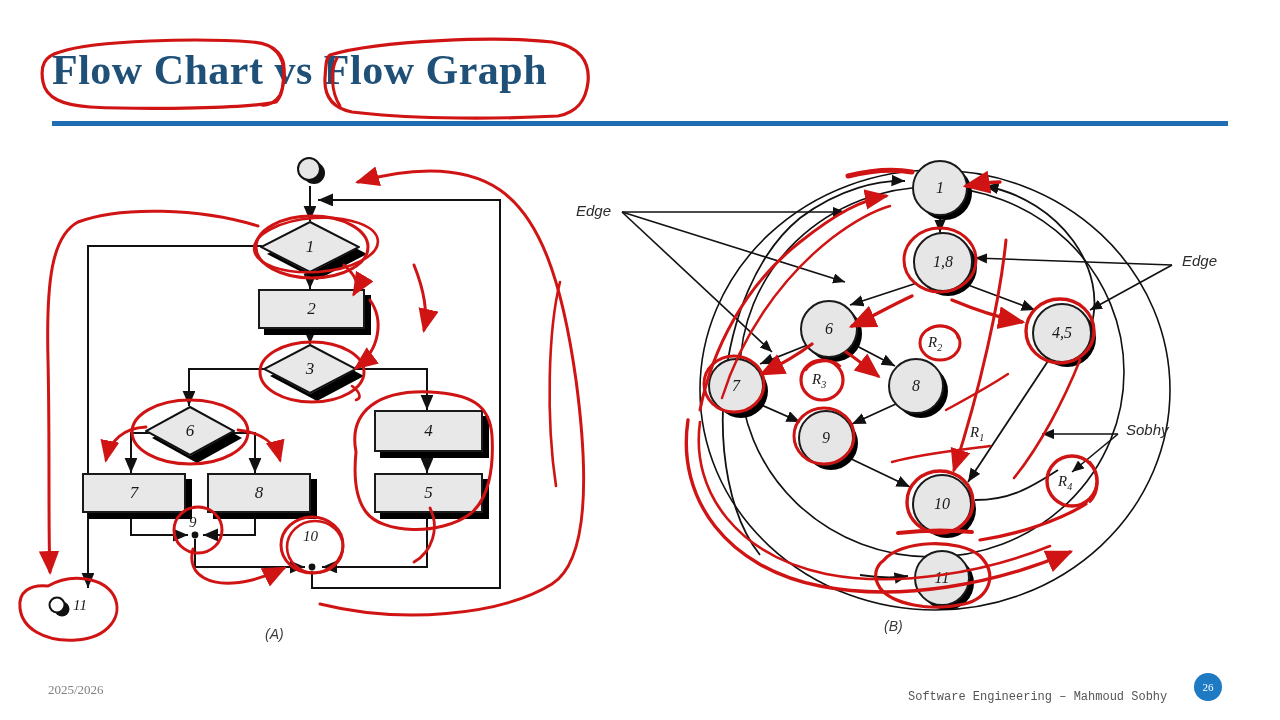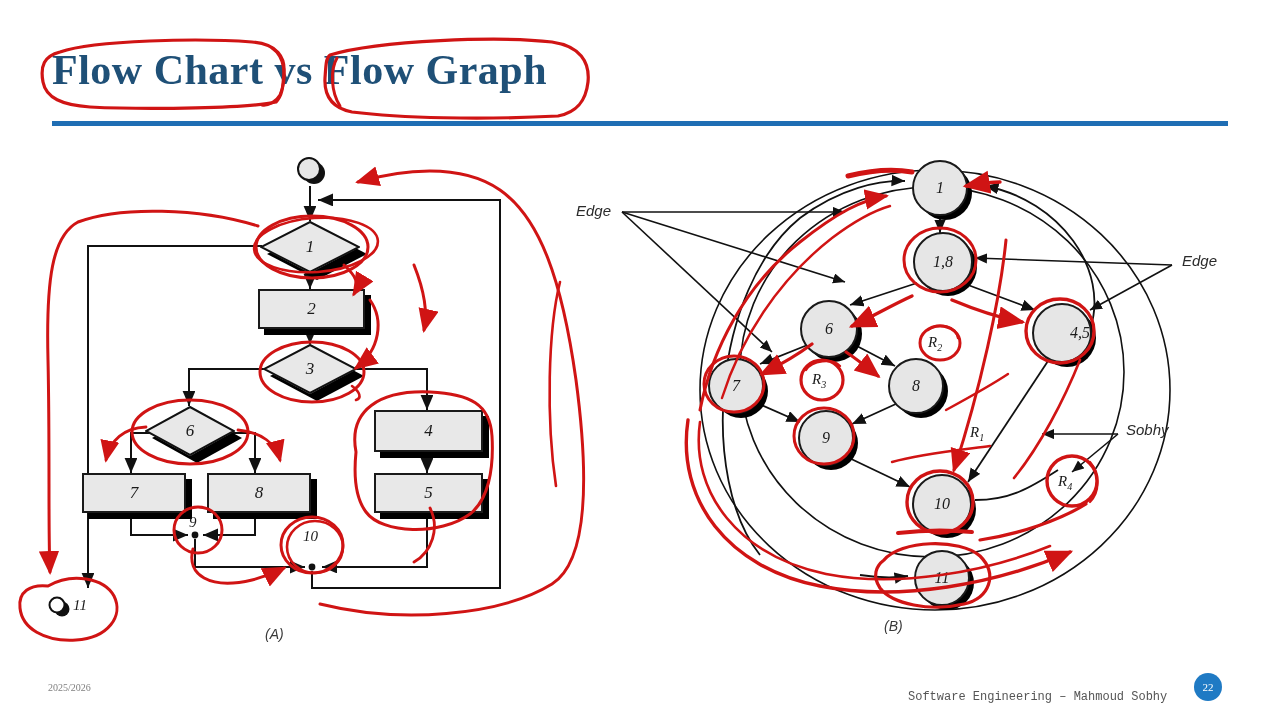--- a/index.html
+++ b/index.html
@@ -37,21 +37,21 @@
     top: 121px;
     width: 1176px;
     height: 5px;
     background: #1f6eb4;
   }
   
   #footer-date {
     position: absolute;
     left: 48px;
     top: 682px;
-    font-size: 10px;
+    font-size: 13px;
     color: #808080;
     font-family: "Liberation Serif", serif;
   }
   #footer-course {
     position: absolute;
     left: 908px;
     top: 690px;
     font-size: 12px;
     color: #555555;
     font-family: Liberation Mono, monospace;
@@ -370,21 +370,21 @@
     <path d="M 1118 434 L 1042 434" stroke="#111111" stroke-width="1.6" fill="none" marker-end="url(#ah)"></path>
     <path d="M 1118 434 L 1072 472" stroke="#111111" stroke-width="1.6" fill="none" marker-end="url(#ah)"></path>
   </svg>
 
   <div class="gnode" style="left:912px; top:160px; width:52px; height:52px;">
     <span>1</span>
   </div>
   <div class="gnode" style="left:913px; top:232px; width:56px; height:56px;">
     <span>1,8</span>
   </div>
-  <div class="gnode" style="left:1032px; top:303px; width:56px; height:56px;justify-content:flex-end;">
+  <div class="gnode" style="left:1032px; top:303px; width:56px; height:56px;">
     <span>4,5</span>
   </div>
   <div class="gnode" style="left:800px; top:300px; width:54px; height:54px;">
     <span>6</span>
   </div>
   <div class="gnode" style="left:708px; top:358px; width:52px; height:52px;">
     <span>7</span>
   </div>
   <div class="gnode" style="left:888px; top:358px; width:52px; height:52px;">
     <span>8</span>
@@ -467,15 +467,15 @@
     <path class="ink" stroke-width="2.4" d="M 892 462 C 920 454, 960 450, 990 446"></path>
     <path class="ink" stroke-width="2.4" d="M 946 410 C 968 398, 990 386, 1008 374"></path>
 
     <path class="ink" stroke-width="3.2" d="M 980 540 C 1020 534, 1060 520, 1086 504"></path>
 
     <path class="ink" stroke-width="2.6" d="M 560 282 C 548 330, 546 420, 556 486"></path>
   </svg>
 
   <div id="footer-date">2025/2026</div>
   <div id="footer-course">Software Engineering – Mahmoud Sobhy</div>
-  <div id="page-badge">22</div>
+  <div id="page-badge">26</div>
 
 </div>
 
 </body></html>

